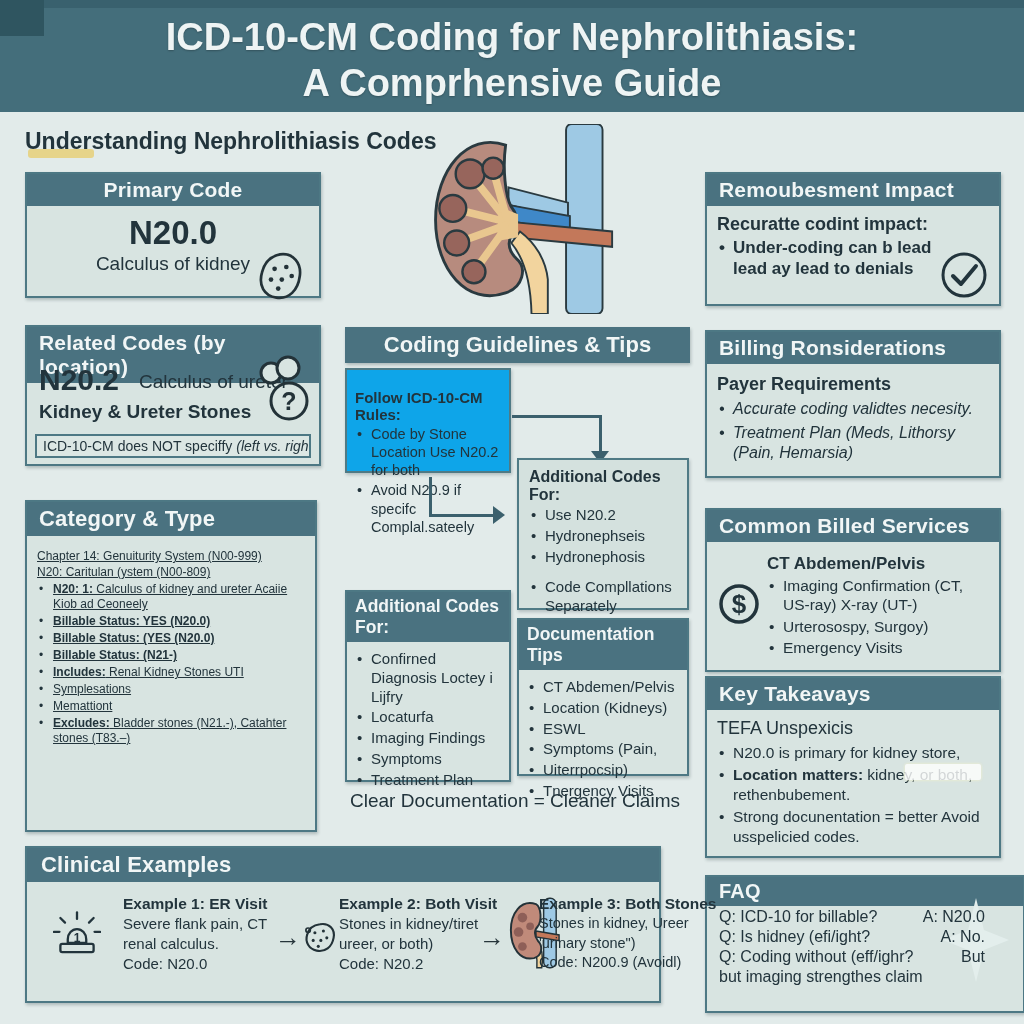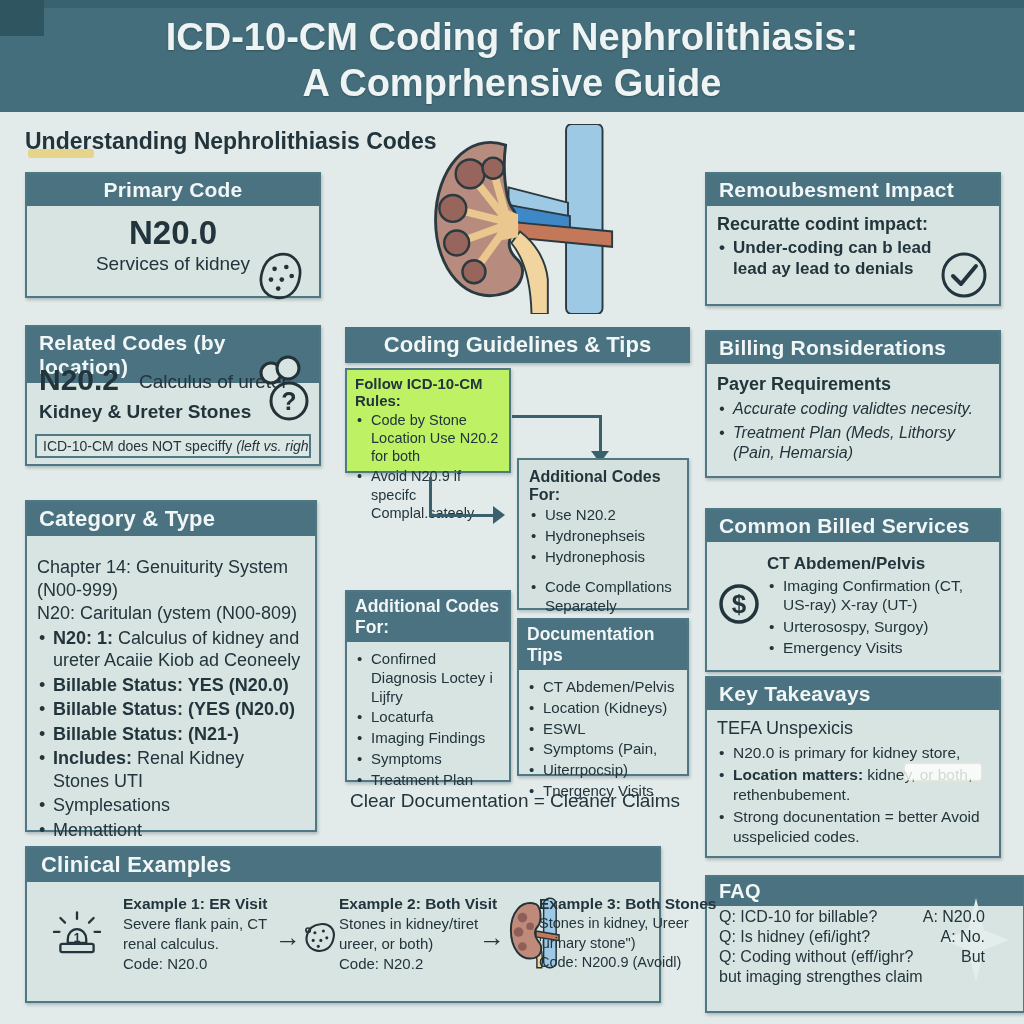--- a/index.html
+++ b/index.html
@@ -30,28 +30,28 @@
   #related-box{left:25px;top:325px;width:296px;height:141px;}
   #related-code{position:absolute;left:12px;top:36px;font-size:30px;font-weight:bold;}
   #related-desc{position:absolute;left:112px;top:44px;font-size:19px;}
   #related-subtitle{position:absolute;left:12px;top:74px;font-size:19px;font-weight:bold;}
   #stones-pair-icon{position:absolute;right:14px;top:28px;}
   #question-icon{position:absolute;right:8px;top:52px;}
   #related-note{position:absolute;left:8px;right:8px;bottom:6px;border:2px solid #4d7884;background:#dce7e4;
                 font-size:14px;padding:2px 6px;white-space:nowrap;overflow:hidden;}
   
   #category-box{left:25px;top:500px;width:292px;height:332px;}
-  #category-box .box-body{font-size:18px;line-height:1.25;padding:19px 10px;}
+  #category-box .box-body{font-size:12px;line-height:1.25;padding:12px 10px;text-decoration:underline;}
   #category-box .plain{margin-top:1px;}
   
   #kidney-illustration{left:424px;top:124px;width:192px;height:190px;}
   #guidelines-bar{left:345px;top:327px;width:345px;height:36px;background:#4a7280;color:#f1f6f6;
                   font-weight:bold;font-size:22px;text-align:center;line-height:36px;box-shadow:1px 2px 3px rgba(40,60,66,.28);}
-  #rules-box{left:345px;top:368px;width:166px;height:105px;background:#bef264;border:2px solid #4f7a85;
-             padding:5px 8px;font-size:14.5px;box-sizing:border-box;box-shadow:1px 2px 3px rgba(40,60,66,.25);}
+  #rules-box{left:345px;top:368px;width:166px;height:105px;background:#0ea5e9;border:2px solid #4f7a85;
+             padding:19px 8px;font-size:14.5px;box-sizing:border-box;box-shadow:1px 2px 3px rgba(40,60,66,.25);}
   #rules-title{font-weight:bold;font-size:15px;}
   .conn{background:#3b606d;}
   .tri-down{width:0;height:0;border-left:9px solid transparent;border-right:9px solid transparent;border-top:12px solid #3b606d;}
   .tri-right{width:0;height:0;border-top:9px solid transparent;border-bottom:9px solid transparent;border-left:12px solid #3b606d;}
   #addright-box{left:517px;top:458px;width:172px;height:152px;background:#d4e1de;border:2px solid #4f7a85;
                 padding:8px 10px;box-sizing:border-box;font-size:15px;box-shadow:1px 2px 3px rgba(40,60,66,.25);}
   #addright-title{font-weight:bold;font-size:16px;}
   .mini-hdr{background:#4a7280;color:#f1f6f6;font-weight:bold;font-size:17.5px;padding:4px 8px;}
   #addleft-box{left:345px;top:590px;width:166px;height:192px;}
   #addleft-box .box-body,#doctips-box .box-body{font-size:15px;padding:6px 8px;}
@@ -115,21 +115,21 @@
     </div>
   </div>
 
   <div class="abs" id="intro-highlight"></div>
   <div class="abs" id="intro-heading">Understanding Nephrolithiasis Codes</div>
 
   <div class="box" id="primary-box">
     <div class="box-hdr">Primary Code</div>
     <div class="box-body">
       <div id="primary-code">N20.0</div>
-      <div id="primary-desc">Services of kidney</div>
+      <div id="primary-desc">Calculus of kidney</div>
       <span id="primary-stone-icon">
         <svg width="54" height="56" viewBox="0 0 60 60">
             <path d="M30,6 C45,4 54,16 52,30 C50,46 40,56 26,54 C12,52 6,40 10,26 C13,14 20,8 30,6 Z" fill="none" stroke="#233238" stroke-width="3"></path>
             <circle cx="24" cy="22" r="2.6" fill="#233238"></circle>
             <circle cx="37" cy="20" r="2.6" fill="#233238"></circle>
             <circle cx="20" cy="34" r="2.6" fill="#233238"></circle>
             <circle cx="32" cy="34" r="2.6" fill="#233238"></circle>
             <circle cx="43" cy="30" r="2.6" fill="#233238"></circle>
             <circle cx="28" cy="44" r="2.6" fill="#233238"></circle>
           </svg>

